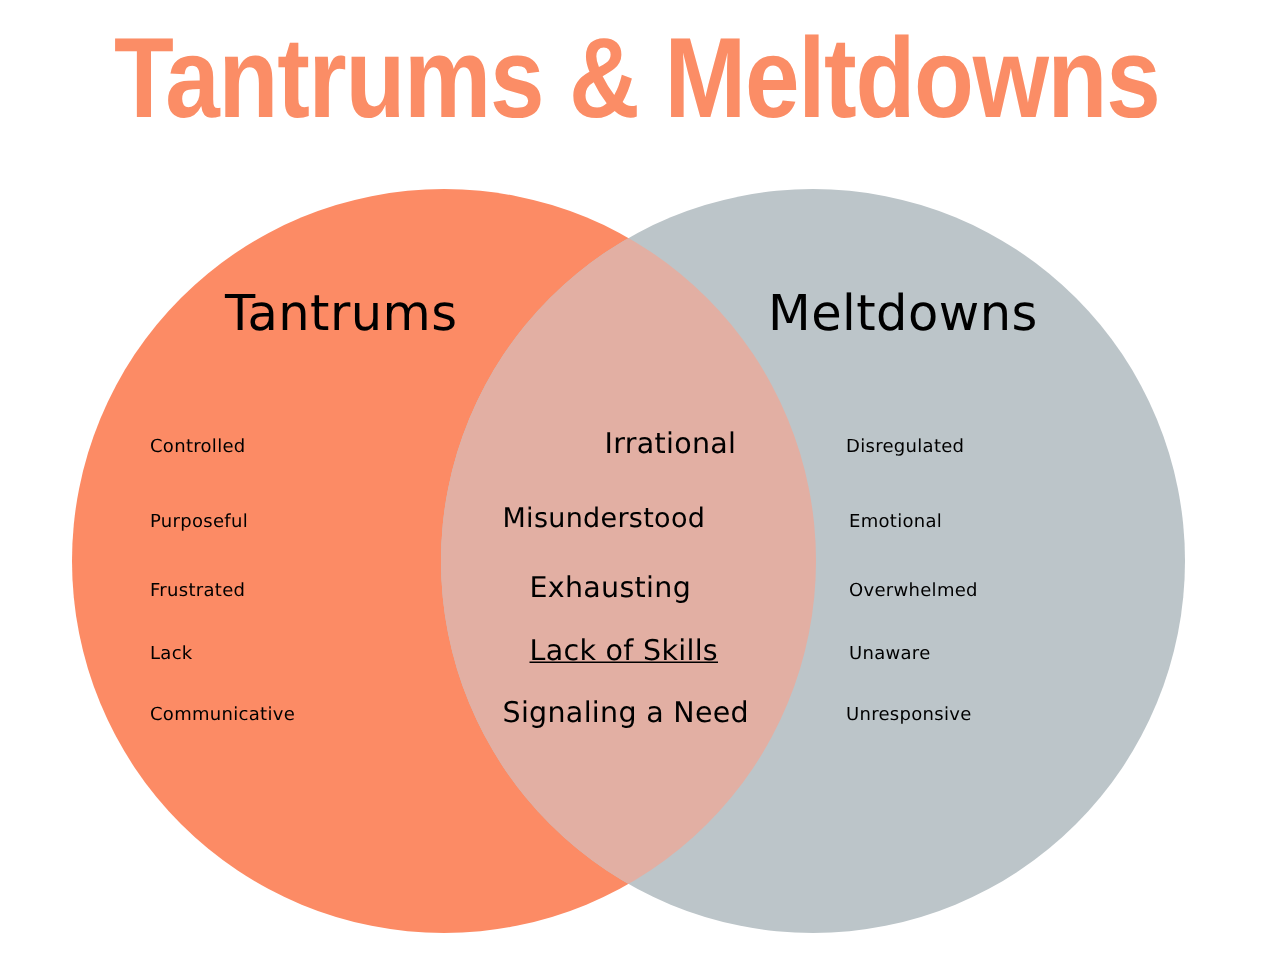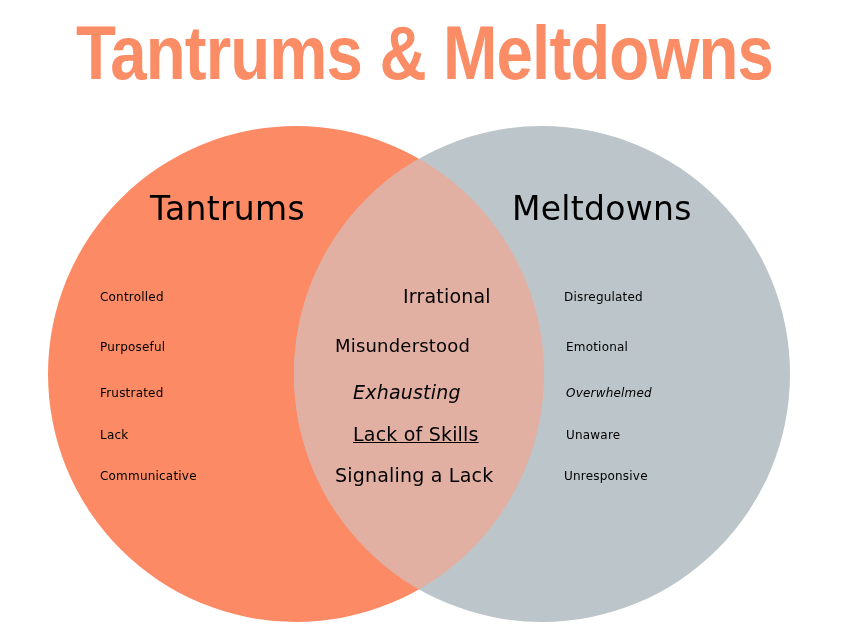--- a/index.html
+++ b/index.html
@@ -86,22 +86,22 @@
 
 <div class="label set-title" style="left:150px; top:189px;">Tantrums</div>
 <div class="label item" style="left:100px; top:284px;">Controlled</div>
 <div class="label item" style="left:100px; top:334px;">Purposeful</div>
 <div class="label item" style="left:100px; top:380px;">Frustrated</div>
 <div class="label item" style="left:100px; top:422px;">Lack</div>
 <div class="label item" style="left:100px; top:463px;">Communicative</div>
 
 <div class="label item" style="left:359px; top:283px; font-size:19px;margin-left:44px;">Irrational</div>
 <div class="label item" style="left:335px; top:333px; font-size:18px;">Misunderstood</div>
-<div class="label item" style="left:353px; top:379px; font-size:19px;font-style:italic;">Exhausting</div>
+<div class="label item" style="left:353px; top:379px; font-size:19px;">Exhausting</div>
 <div class="label item" style="left:353px; top:421px; font-size:19px;text-decoration:underline;">Lack of Skills</div>
-<div class="label item" style="left:335px; top:462px; font-size:19px;">Signaling a Lack</div>
+<div class="label item" style="left:335px; top:462px; font-size:19px;">Signaling a Need</div>
 
 <div class="label set-title" style="left:512px; top:189px;">Meltdowns</div>
 <div class="label item" style="left:564px; top:284px;">Disregulated</div>
 <div class="label item" style="left:566px; top:334px;">Emotional</div>
-<div class="label item" style="left:566px; top:380px;font-style:italic;">Overwhelmed</div>
+<div class="label item" style="left:566px; top:380px;">Overwhelmed</div>
 <div class="label item" style="left:566px; top:422px;">Unaware</div>
 <div class="label item" style="left:564px; top:463px;text-align:right;">Unresponsive</div>
 
 </body></html>

